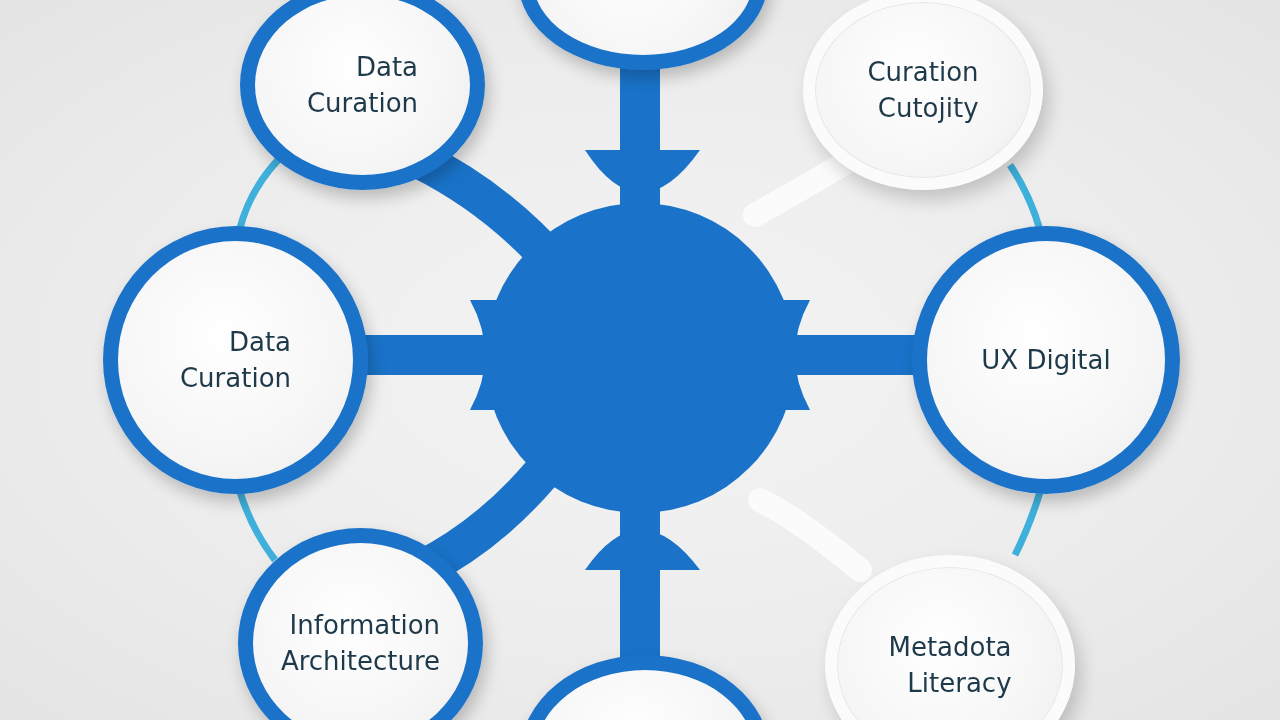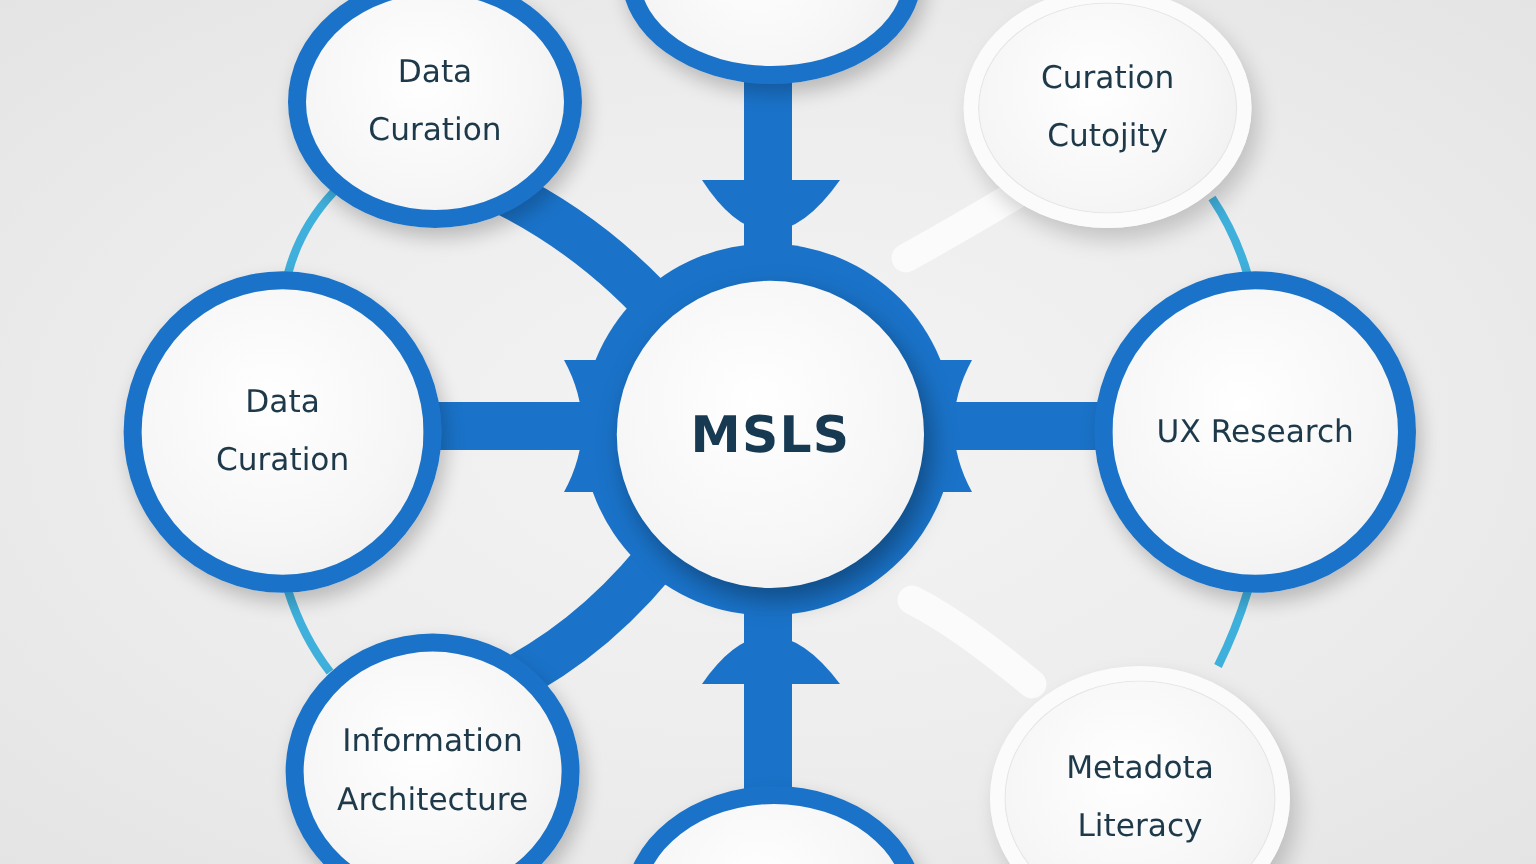--- a/index.html
+++ b/index.html
@@ -15,21 +15,21 @@
       position: absolute;
       border-radius: 50%;
       box-sizing: border-box;
       display: flex; align-items: center; justify-content: center;
       text-align: center;
       color: #1e3a4a;
       background: radial-gradient(circle at 45% 40%, #ffffff 0%, #f6f6f6 60%, #ececec 100%);
     }
     .node.blue { border: 15px solid #1a73c9; box-shadow: 4px 8px 16px rgba(0,0,0,0.22); }
     .node.white { border: 12px solid #fbfbfb; box-shadow: 6px 10px 18px rgba(0,0,0,0.18), inset 0 0 0 1px #e6e6e6; }
-    .node .label { font-size: 26px; line-height: 49px; white-space: pre-line; }
+    .node .label { font-size: 26px; line-height: 36px; white-space: pre-line; text-align: right; }
     .node.center { border: none; box-shadow: 6px 10px 22px rgba(0,0,0,0.35); }
     .node.center .label { font-size: 42px; font-weight: bold; letter-spacing: 1px; color: #173a52; }
   </style>
 </head>
 <body>
 
 <div id="stage">
 
   <svg id="links" width="1280" height="720" viewBox="0 0 1280 720">
 
@@ -73,26 +73,23 @@
     <span class="label">Curation
 Cutojity</span>
   </div>
 
   <div class="node blue" style="left:103px; top:226px; width:265px; height:268px;">
     <span class="label">Data
 Curation</span>
   </div>
 
   <div class="node blue" style="left:912px; top:226px; width:268px; height:268px;">
-    <span class="label">UX Research</span>
+    <span class="label">UX Digital</span>
   </div>
 
-  <div class="node center" style="left:514px; top:234px; width:256px; height:256px;">
-    <span class="label">MSLS</span>
-  </div>
 
   <div class="node blue" style="left:238px; top:528px; width:245px; height:230px;">
     <span class="label">Information
 Architecture</span>
   </div>
 
   <div class="node blue" style="left:520px; top:655px; width:250px; height:200px;">
     <span class="label"></span>
   </div>
 

